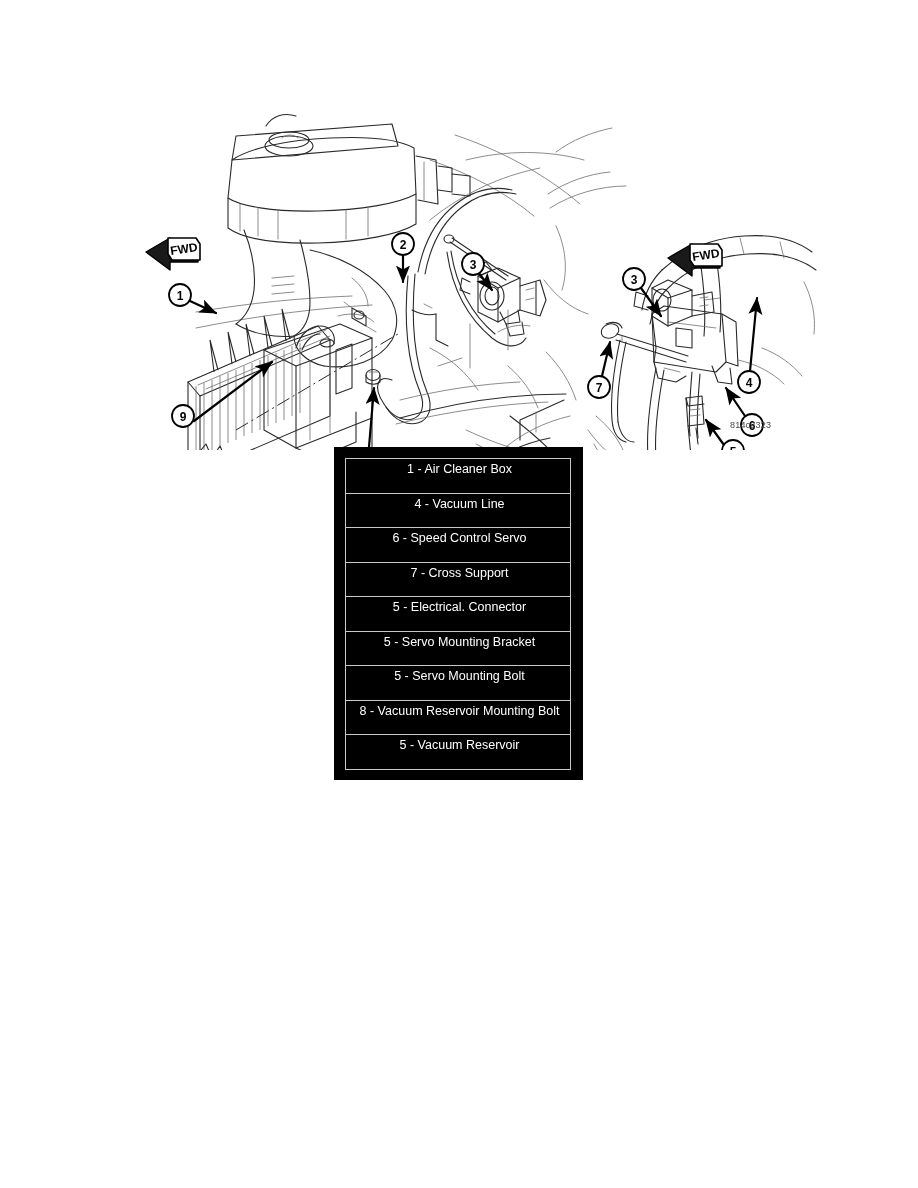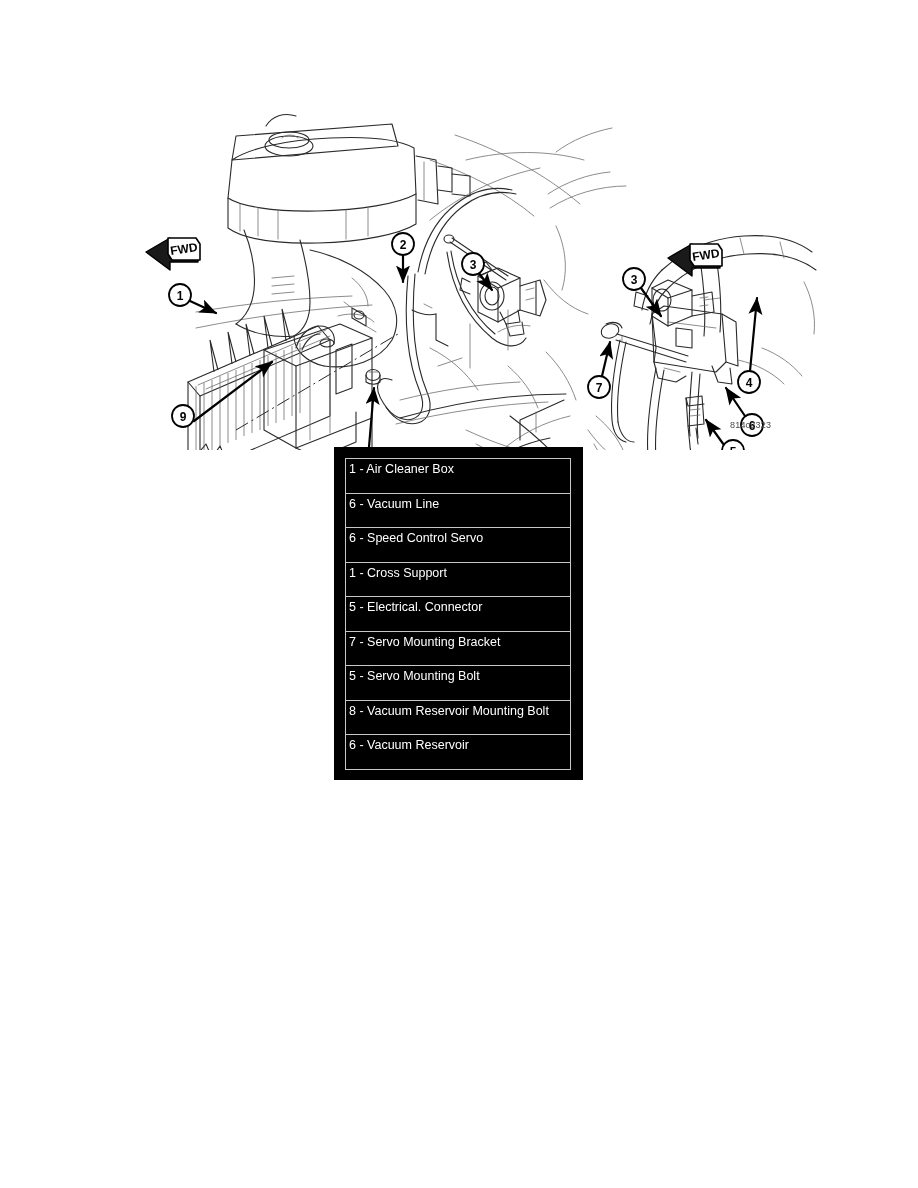--- a/index.html
+++ b/index.html
@@ -74,20 +74,21 @@
     border: 1px solid #c8c8c8;
     background: #000000;
     color: #ffffff;
     font-family: "Liberation Sans", sans-serif;
     font-size: 12.5px;
     line-height: 14px;
     padding: 3px 0 0 3px;
     vertical-align: top;
     white-space: nowrap;
     overflow: visible;
+    text-align: center;
   }
 </style>
 </head>
 <body>
 
 <div id="page">
 
   <div id="illustration">
     <svg viewBox="0 0 918 350" xmlns="http://www.w3.org/2000/svg">
       <defs>
@@ -457,40 +458,40 @@
 
   <div id="figure-id">814c2323</div>
 
   <div id="legend-panel">
     <table id="legend-table">
       <tbody>
         <tr>
           <td>1 - Air Cleaner Box</td>
         </tr>
         <tr>
-          <td>6 - Vacuum Line</td>
+          <td>4 - Vacuum Line</td>
         </tr>
         <tr>
           <td>6 - Speed Control Servo</td>
         </tr>
         <tr>
-          <td>1 - Cross Support</td>
+          <td>7 - Cross Support</td>
         </tr>
         <tr>
           <td>5 - Electrical. Connector</td>
         </tr>
         <tr>
-          <td>7 - Servo Mounting Bracket</td>
+          <td>5 - Servo Mounting Bracket</td>
         </tr>
         <tr>
           <td>5 - Servo Mounting Bolt</td>
         </tr>
         <tr>
           <td>8 - Vacuum Reservoir Mounting Bolt</td>
         </tr>
         <tr>
-          <td>6 - Vacuum Reservoir</td>
+          <td>5 - Vacuum Reservoir</td>
         </tr>
       </tbody>
     </table>
   </div>
 
 </div>
 
 </body></html>

